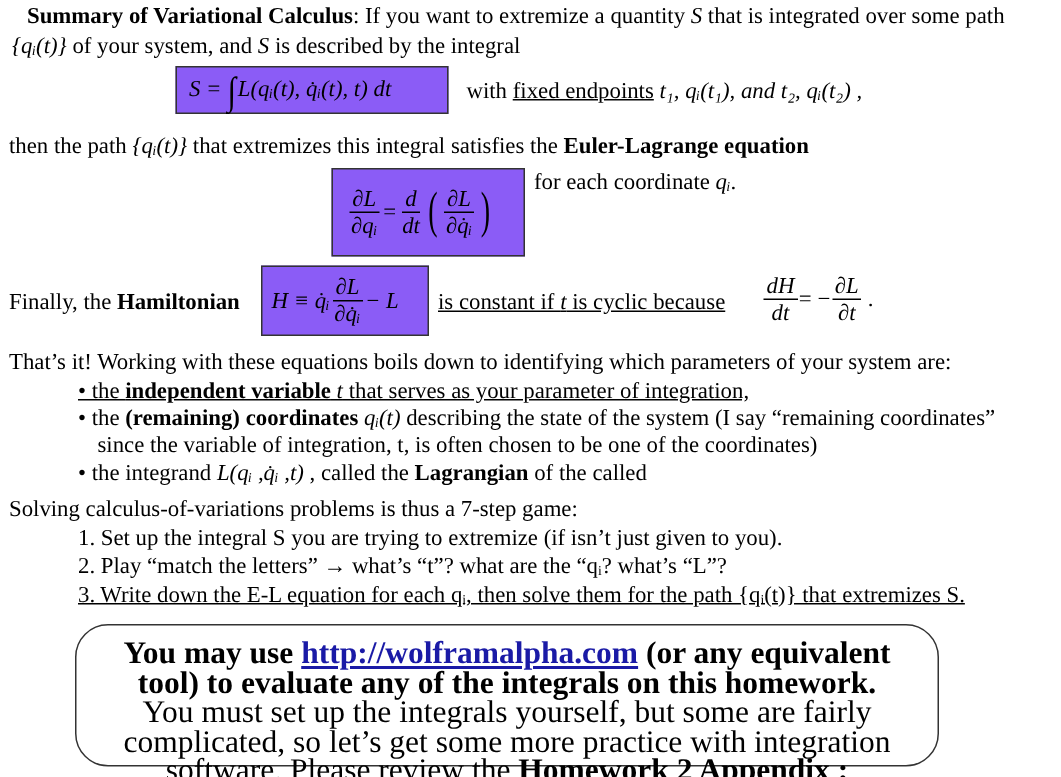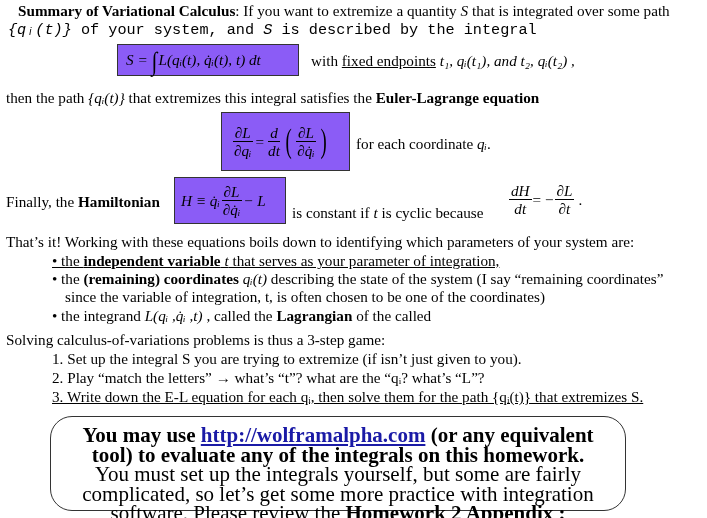--- a/index.html
+++ b/index.html
@@ -24,21 +24,21 @@
     border: 1.3px solid #333; border-radius: 22px; box-sizing: border-box;
     text-align: center; font-size: 21px; line-height: 19.5px; padding-top: 9px;
   }
 </style>
 </head>
 <body>
 
 <div class="abs" style="left:6px; top:1px;margin-left:12px;">
   <b>Summary of Variational Calculus</b><span>: If you want to extremize a quantity </span><i>S</i><span> that is integrated over some path</span>
 </div>
-<div class="abs" style="left:8px; top:21px;font-family:Liberation Mono, monospace;">
+<div class="abs" style="left:8px; top:21px;">
   <i>{qᵢ(t)}</i><span> of your system, and </span><i>S</i><span> is described by the integral</span>
 </div>
 
 <div class="box" style="left:117px; top:44px; width:180px; height:30px;">
   <div class="abs it" style="left:8px; top:5px;">
     <span>S = </span><span class="integral">∫</span><span>L(qᵢ(t), q̇ᵢ(t), t) dt</span>
   </div>
 </div>
 <div class="abs" style="left:311px; top:51px;">
   <span>with </span><span class="u">fixed endpoints</span><i> t₁, qᵢ(t₁), and  t₂, qᵢ(t₂) ,</i>
@@ -60,38 +60,38 @@
         <span class="den">dt</span>
       </span>
     <span class="paren" style="font-style:normal;">(</span>
     <span class="frac">
         <span class="num">∂L</span>
         <span class="den">∂q̇ᵢ</span>
       </span>
     <span class="paren" style="font-style:normal;">)</span>
   </div>
 </div>
-<div class="abs" style="left:356px; top:134px;text-align:center;">
+<div class="abs" style="left:356px; top:112px;text-align:center;">
   <span>for each coordinate </span><i>qᵢ</i><span>.</span>
 </div>
 
 <div class="abs" style="left:6px; top:192px;">
   <span>Finally, the </span><b>Hamiltonian</b>
 </div>
 <div class="box" style="left:174px; top:177px; width:110px; height:45px;">
   <div class="abs it" style="left:6px; top:2px; display:flex; align-items:center; height:40px;">
     <span>H ≡ q̇ᵢ</span>
     <span class="frac">
         <span class="num">∂L</span>
         <span class="den">∂q̇ᵢ</span>
       </span>
     <span>− L</span>
   </div>
 </div>
-<div class="abs" style="left:292px; top:203px;">
+<div class="abs" style="left:292px; top:192px;text-decoration:underline;">
   <span>is constant if </span><i>t</i><span> is cyclic because</span>
 </div>
 <div class="abs it" style="left:508px; top:178px; display:flex; align-items:center; height:42px;">
   <span class="frac">
       <span class="num">dH</span>
       <span class="den">dt</span>
     </span>
   <span style="font-style:normal;">= −</span>
   <span class="frac">
       <span class="num">∂L</span>
@@ -105,21 +105,21 @@
   <span>• the </span><b>independent variable</b><i> t</i><span> that serves as your parameter of integration,</span>
 </div>
 <div class="abs" style="left:52px; top:269px;">
   <span>• the </span><b>(remaining) coordinates</b><i> qᵢ(t)</i><span> describing the state of the system (I say “remaining coordinates”</span>
 </div>
 <div class="abs" style="left:65px; top:287px;">since the variable of integration, t, is often chosen to be one of the coordinates)</div>
 <div class="abs" style="left:52px; top:306px;">
   <span>• the integrand </span><i>L(qᵢ ,q̇ᵢ ,t)</i><span> , called the </span><b>Lagrangian</b><span> of the called</span>
 </div>
 
-<div class="abs" style="left:6px; top:330px;">Solving calculus-of-variations problems is thus a 3-step game:</div>
+<div class="abs" style="left:6px; top:330px;">Solving calculus-of-variations problems is thus a 7-step game:</div>
 <div class="abs" style="left:52px; top:349px;">1. Set up the integral S you are trying to extremize (if isn’t just given to you).</div>
 <div class="abs" style="left:52px; top:368px;">2. Play “match the letters” → what’s “t”? what are the “qᵢ? what’s “L”?</div>
 <div class="abs" style="left:52px; top:387px;text-decoration:underline;">3. Write down the E-L equation for each qᵢ, then solve them for the path {qᵢ(t)} that extremizes S.</div>
 
 <div class="note">
   <div style="white-space:normal; padding:0 24px;">
     <b>You may use </b><a class="link" style="font-weight:bold;">http://wolframalpha.com</a><b> (or any equivalent tool) to evaluate any of the integrals on this homework.</b><span> You must set up the integrals yourself, but some are fairly complicated, so let’s get some more practice with integration software.  Please review the </span><b>Homework 2 Appendix : Mathematica Oddities</b><span>, particularly for the later problems.</span>
   </div>
 </div>
 

